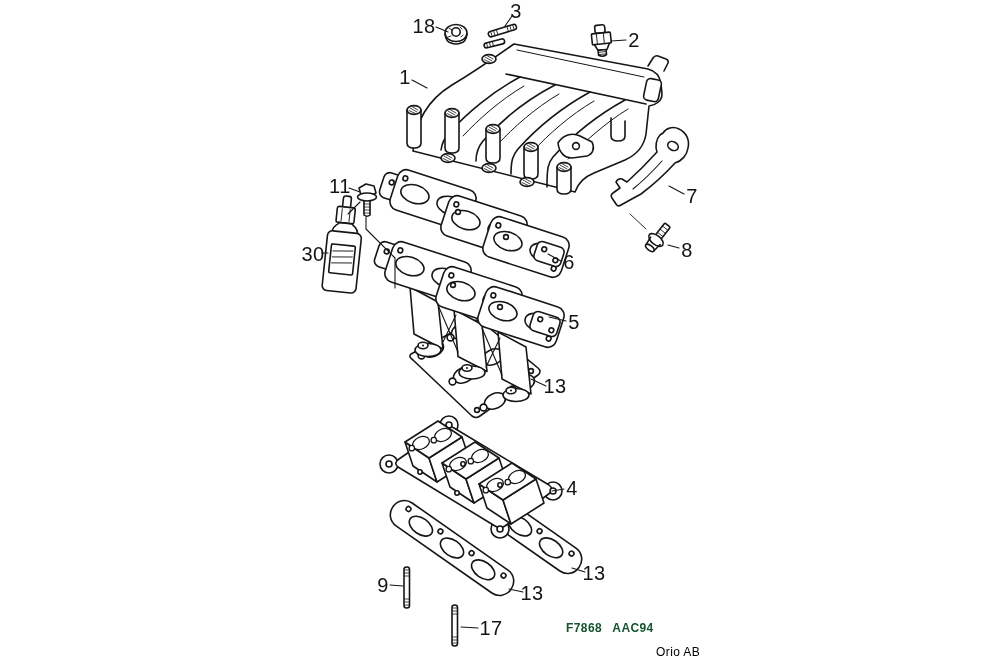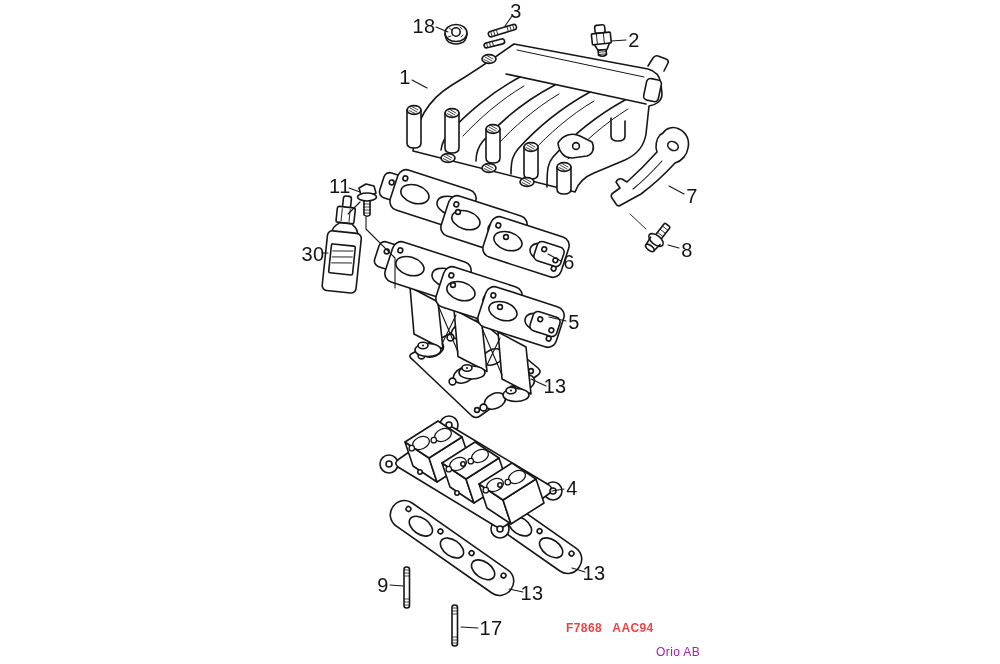--- a/index.html
+++ b/index.html
@@ -8,25 +8,25 @@
     font-family:"Liberation Sans", sans-serif;
   }
   .stage svg{position:absolute;left:0;top:0;}
   .callout{
     position:absolute;transform:translate(-50%,-50%);
     font-size:20px;color:#141414;letter-spacing:.5px;line-height:1;
     white-space:nowrap;user-select:none;
   }
   .drawing-code{
     position:absolute;left:566px;top:621px;
-    font-size:12px;font-weight:bold;color:#ef4444;letter-spacing:.4px;word-spacing:7px;
+    font-size:12px;font-weight:bold;color:#14532d;letter-spacing:.4px;word-spacing:7px;
   }
   .watermark{
     position:absolute;left:656px;top:645px;
-    font-size:12px;color:#a21caf;letter-spacing:.4px;
+    font-size:12px;color:#000000;letter-spacing:.4px;
   }
   .art *{vector-effect:none;}
 </style>
 </head>
 <body>
 
 <div class="stage">
 
 <svg class="art" width="1000" height="664" viewBox="0 0 1000 664" fill="#ffffff" stroke="#161616" stroke-width="1.6" stroke-linecap="round" stroke-linejoin="round">
 

